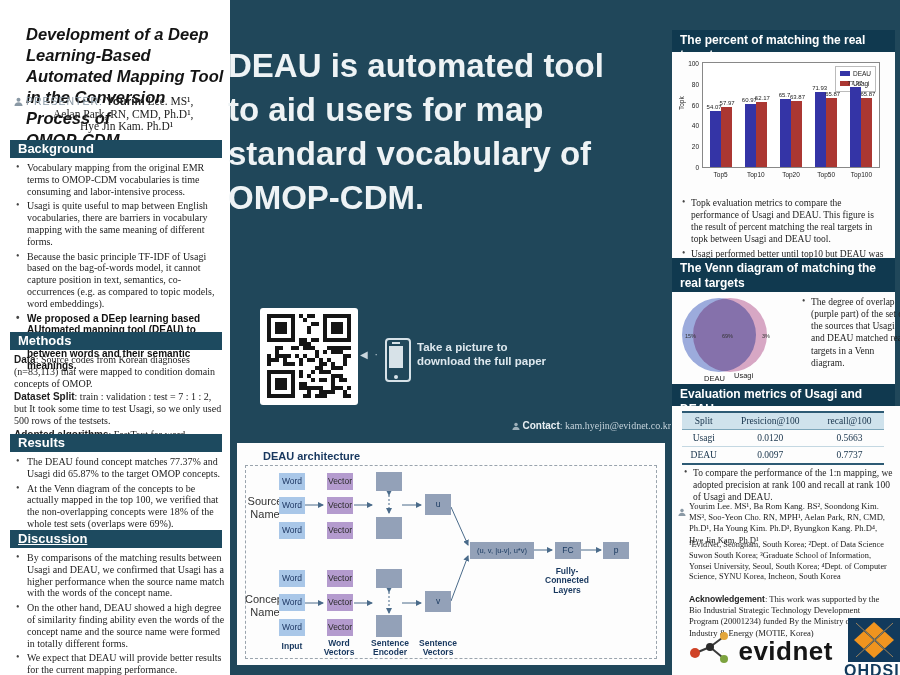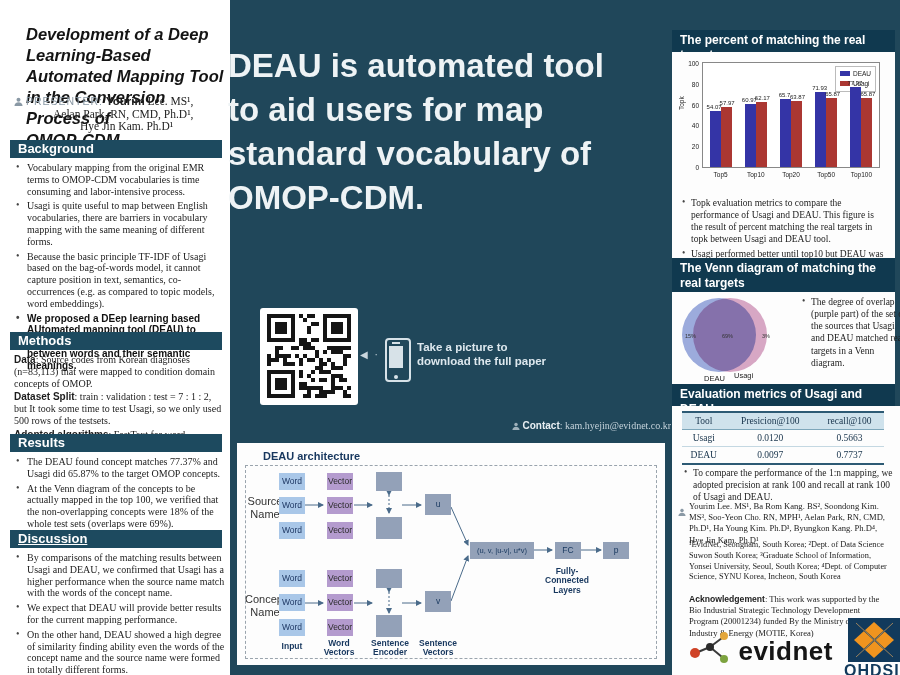--- a/index.html
+++ b/index.html
@@ -129,22 +129,22 @@
 
   <div class="abs sec-hdr" style="top:434px;">Results</div>
   <div class="abs sec-body" style="top:456px;">
     <div class="bullet">The DEAU found concept matches 77.37% and Usagi did 65.87% to the target OMOP concepts.</div>
     <div class="bullet">At the Venn diagram of the concepts to be actually mapped in the top 100, we verified that the non-overlapping concepts were 18% of the whole test sets (overlaps were 69%).</div>
   </div>
 
   <div class="abs sec-hdr" style="top:530px;text-decoration:underline;">Discussion</div>
   <div class="abs sec-body" style="top:552px;">
     <div class="bullet">By comparisons of the matching results between Usagi and DEAU, we confirmed that Usagi has a higher performance when the source name match with the words of the concept name.</div>
+    <div class="bullet">On the other hand, DEAU showed a high degree of similarity finding ability even the words of the concept name and the source name were formed in totally different forms.</div>
     <div class="bullet">We expect that DEAU will provide better results for the current mapping performance.</div>
-    <div class="bullet">On the other hand, DEAU showed a high degree of similarity finding ability even the words of the concept name and the source name were formed in totally different forms.</div>
   </div>
 
   <div class="abs headline">DEAU is automated tool
 to aid users for map
 standard vocabulary of
 OMOP-CDM.</div>
 
   <div class="abs qr-panel">
     <div class="abs qr-inner"><svg width="84" height="84" xmlns="http://www.w3.org/2000/svg">
           <rect x="32" y="0" width="4" height="4" fill="#151515"></rect>
@@ -429,21 +429,21 @@
       <div class="bullet">The degree of overlap (purple part) of the set of the sources that Usagi and DEAU matched real targets in a Venn diagram.</div>
     </div>
   </div>
 
   <div class="abs r-hdr" style="top:384px;height:22px;">Evaluation metrics of Usagi and DEAU</div>
 
   <div class="abs" style="left:672px;top:406px;width:228px;height:269px;background:#fdfdfd;">
     <table class="mtable">
       <tbody>
           <tr>
-        <th>Tool</th>
+        <th>Split</th>
         <th>Presicion@100</th>
         <th>recall@100</th>
       </tr>
       <tr>
         <td>Usagi</td>
         <td>0.0120</td>
         <td>0.5663</td>
       </tr>
       <tr>
         <td>DEAU</td>

